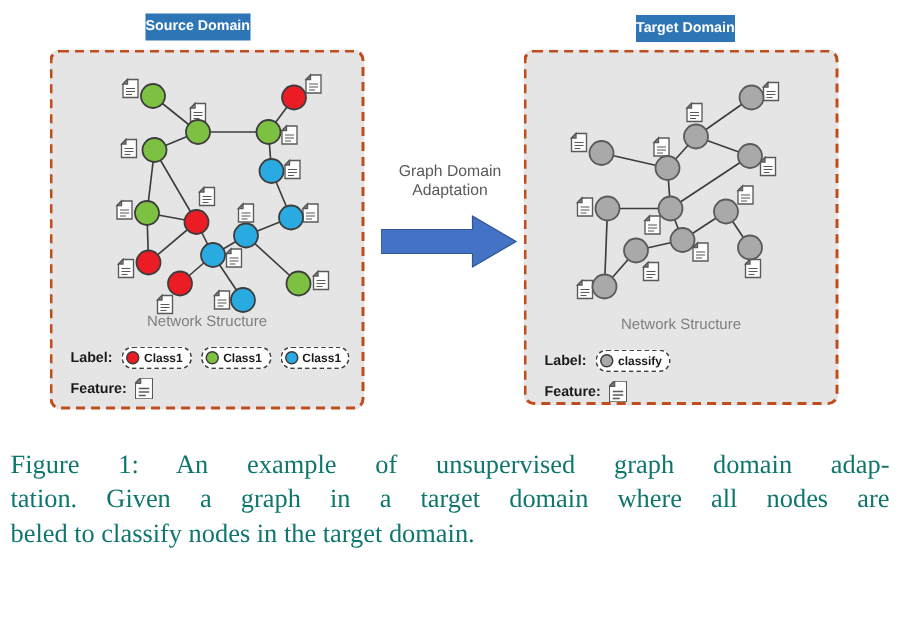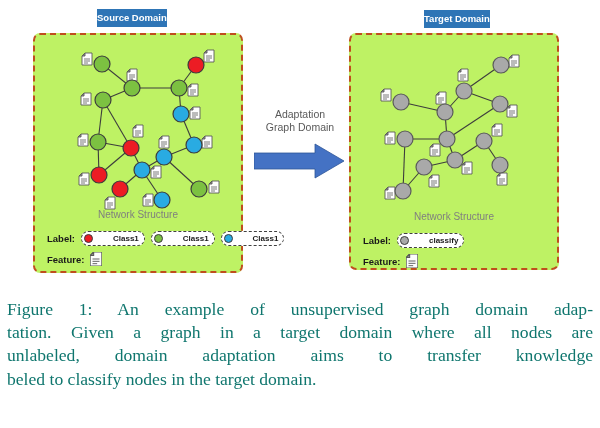--- a/index.html
+++ b/index.html
@@ -8,40 +8,40 @@
     font-family:"Liberation Sans",sans-serif;
   }
   .badge{
     position:absolute;background:var(--badge-bg,#2E75B6);color:#fff;
     font-weight:bold;font-size:9.5px;line-height:12px;padding:3px 0;
     white-space:nowrap;
   }
   #source-badge{left:97px;top:9px;}
   #target-badge{left:424px;top:10px;}
   .panel{
-    position:absolute;box-sizing:border-box;background:#bef264;
+    position:absolute;box-sizing:border-box;background:#e5e5e5;
     border:2px dashed var(--box-border,#BF4E1E);border-radius:7px;
   }
   #source-panel{left:33px;top:33px;width:210px;height:240px;}
   #target-panel{left:349px;top:33px;width:210px;height:237px;}
   .graph-svg{position:absolute;left:0;top:0;}
   .network-label{
     position:absolute;left:0;width:100%;text-align:center;
     font-size:10px;color:var(--network-text,#7F7F7F);
   }
   #source-panel .network-label{top:174px;}
   #target-panel .network-label{top:176px;}
   .legend-row{position:absolute;left:12px;display:flex;align-items:center;gap:6px;}
   #source-panel .legend-label-row{top:196px;}
   #source-panel .legend-feature-row{top:217px;}
   #target-panel .legend-label-row{top:198px;}
   #target-panel .legend-feature-row{top:219px;}
   .legend-title{font-size:9.5px;font-weight:bold;color:#1a1a1a;}
   .pill{
-    display:inline-flex;align-items:center;gap:20px;height:13px;
+    display:inline-flex;align-items:center;gap:3px;height:13px;
     border:1px dashed #404040;border-radius:8px;padding:0 5px 0 2px;
     font-size:8px;font-weight:bold;color:#1a1a1a;background:#fff;white-space:nowrap;
   }
   .dot{width:9px;height:9px;border-radius:50%;border:1px solid #3d3d3d;box-sizing:border-box;flex:0 0 auto;}
   .adapt-label{
     position:absolute;left:247px;top:108px;width:106px;text-align:center;
     font-size:10.5px;line-height:13px;color:var(--muted-text,#595959);
   }
   #arrow-svg{position:absolute;left:254px;top:142px;}
   .caption{
@@ -189,22 +189,22 @@
     <span class="legend-title">Feature:</span>
     <svg class="doc-inline" width="12" height="14" viewBox="0 0 10 12">
       <path d="M3 0 H10 V12 H0 V3 Z" fill="#FDFDFD" stroke="#595959" stroke-width="0.9"></path>
       <path d="M3 0 V3 H0 Z" fill="#8C8C8C" stroke="#595959" stroke-width="0.9"></path>
       <path d="M2 6 H8 M2 8 H8 M2 10 H6" stroke="#595959" stroke-width="0.8" fill="none"></path>
     </svg>
   </div>
 </div>
 
 <div class="adapt-label">
+  <div>Graph Domain</div>
   <div>Adaptation</div>
-  <div>Graph Domain</div>
 </div>
 <svg id="arrow-svg" width="92" height="38" viewBox="0 0 92 38">
   <polygon id="arrow-poly" points="0,11 61,11 61,2 90,19 61,36 61,27 0,27" fill="#4472C4" stroke="#2F5597" stroke-width="0.8"></polygon>
 </svg>
 
 <div class="panel" id="target-panel">
   <svg class="graph-svg" id="graph-target" width="210" height="176" viewBox="0 0 210 176">
       <line x1="150" y1="30" x2="113" y2="56" stroke="#3D3D3D" stroke-width="1.1"></line>
       <line x1="113" y1="56" x2="149" y2="69" stroke="#3D3D3D" stroke-width="1.1"></line>
       <line x1="113" y1="56" x2="94" y2="77" stroke="#3D3D3D" stroke-width="1.1"></line>
@@ -305,15 +305,14 @@
       <path d="M3 0 H10 V12 H0 V3 Z" fill="#FDFDFD" stroke="#595959" stroke-width="0.9"></path>
       <path d="M3 0 V3 H0 Z" fill="#8C8C8C" stroke="#595959" stroke-width="0.9"></path>
       <path d="M2 6 H8 M2 8 H8 M2 10 H6" stroke="#595959" stroke-width="0.8" fill="none"></path>
     </svg>
   </div>
 </div>
 
 <div class="caption">
   <div class="cap-line">Figure 1: An example of unsupervised graph domain adap-</div>
   <div class="cap-line">tation. Given a graph in a target domain where all nodes are</div>
-  <div class="cap-line">unlabeled, domain adaptation aims to transfer knowledge</div>
   <div class="cap-line last">beled to classify nodes in the target domain.</div>
 </div>
 
 </body></html>

